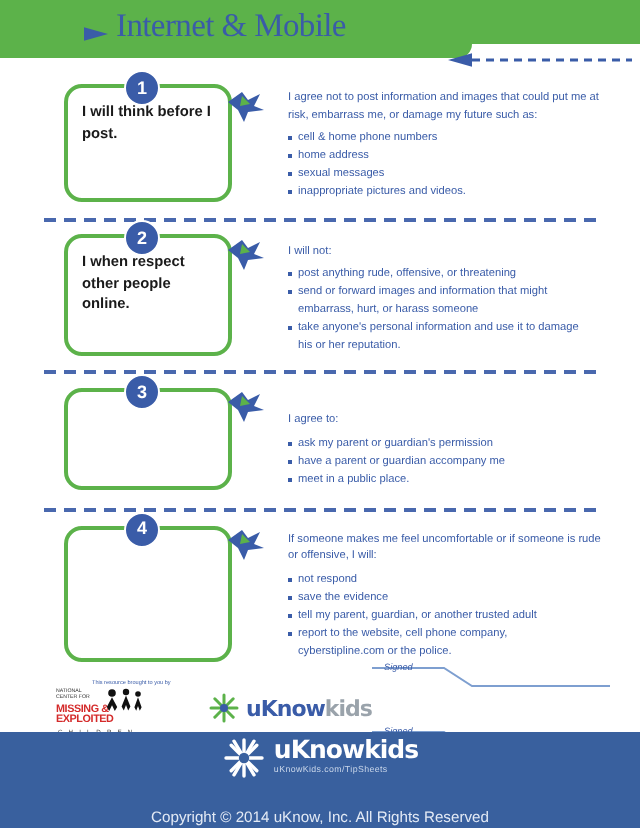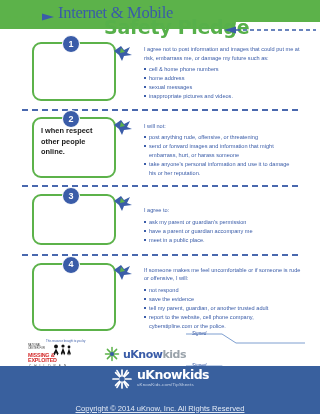--- a/index.html
+++ b/index.html
@@ -144,49 +144,49 @@
     display: flex; flex-direction: column;
     align-items: center; justify-content: center; gap: 2px;
   }
   .bb-logo { display: flex; align-items: center; gap: 4px; }
   .bb-text { display: flex; flex-direction: column; line-height: 1; }
   .bb-name {
     font-size: 12.5px; font-weight: bold; color: #ffffff;
     letter-spacing: -0.5px; font-family: "DejaVu Sans", sans-serif;
   }
   .bb-url { font-size: 4.4px; color: #c9d6ea; margin-top: 1.5px; letter-spacing: .2px; }
-  .bb-copy { font-size: 7.6px; color: #e3eaf5; margin-top: 12px; text-decoration: underline; }
+  .bb-copy { font-size: 7.6px; color: #e3eaf5; margin-top: 12px; }
 </style>
 </head>
 <body>
 
 <div class="page">
 
   <div class="header">
     <div class="hdr-green-band"></div>
     <div class="hdr-green-notch"></div>
 
     <svg class="hdr-arrow-left" viewBox="0 0 52 8">
       <line x1="1" y1="4" x2="36" y2="4" stroke="#5cb24a" stroke-width="1.6" stroke-dasharray="4,3"></line>
       <polygon points="36,0.6 48,4 36,7.4" fill="#3a5ca8"></polygon>
     </svg>
 
     <div class="hdr-title-line1">Internet &amp; Mobile</div>
-    <div class="hdr-title-line2">Safety Pledge</div>
 
     <svg class="hdr-arrow-right" viewBox="0 0 95 8">
       <polygon points="14,0.6 2,4 14,7.4" fill="#3a5ca8"></polygon>
       <line x1="14" y1="4" x2="94" y2="4" stroke="#3a5ca8" stroke-width="1.6" stroke-dasharray="4,3"></line>
     </svg>
   </div>
 
   <div class="section" style="margin-top:2px;">
     <div class="sec-inner">
       <div class="pledge-box" style="min-height:44px;">
         <div class="badge">1</div>
+        <span>I will think before I post.</span>
       </div>
       <svg class="bird" style="top:2px;" viewBox="0 0 22 18">
         <path d="M2 7 L9 2 L12 6 L18 3 L15 9 L20 11 L12 12 L10 17 L7 11 Z" fill="#3a5ca8"></path>
         <path d="M9 4 L13 8 L8 9 Z" fill="#5cb24a"></path>
       </svg>
       <div class="rightcol" style="padding-top:3px;">
         <div class="lead">I agree not to post information and images that could put me at risk, embarrass me, or damage my future such as:</div>
         <ul class="blist">
           <li>cell &amp; home phone numbers</li>
           <li>home address</li>

